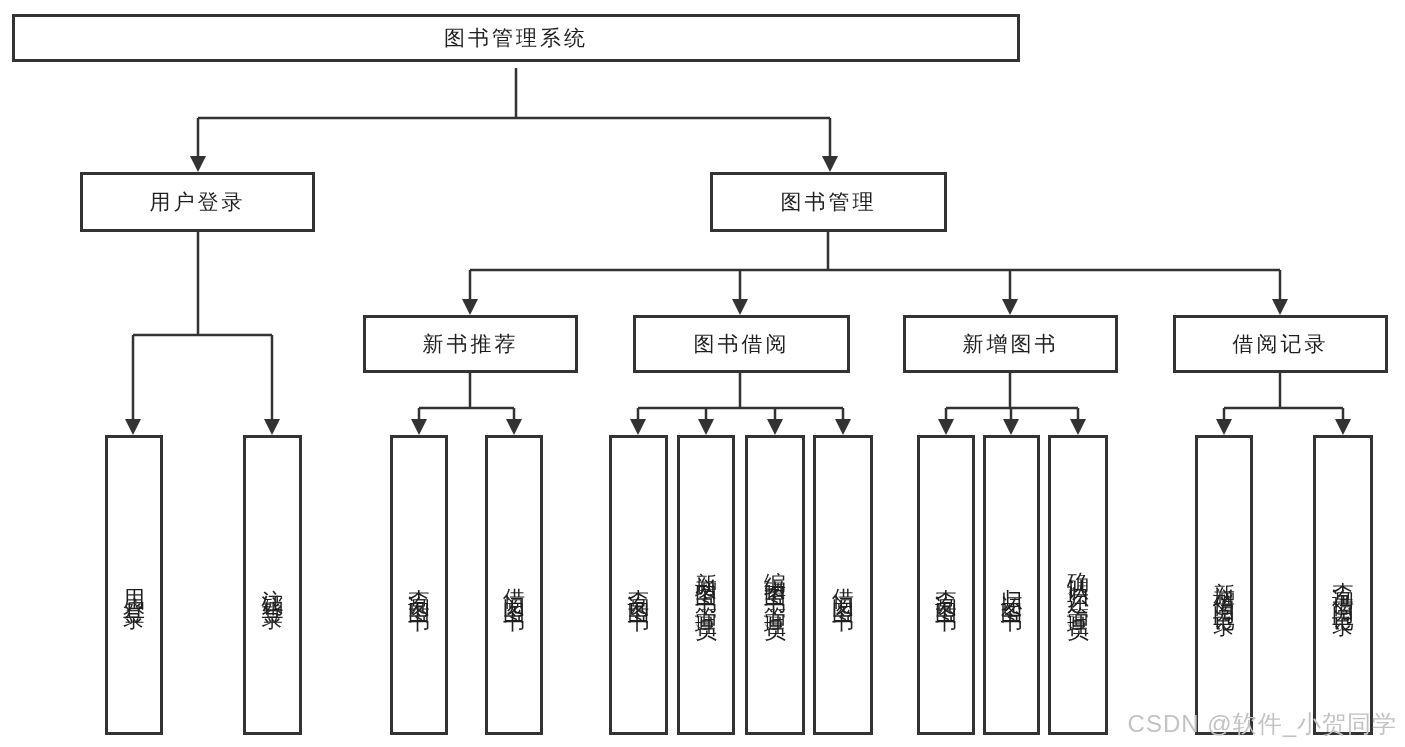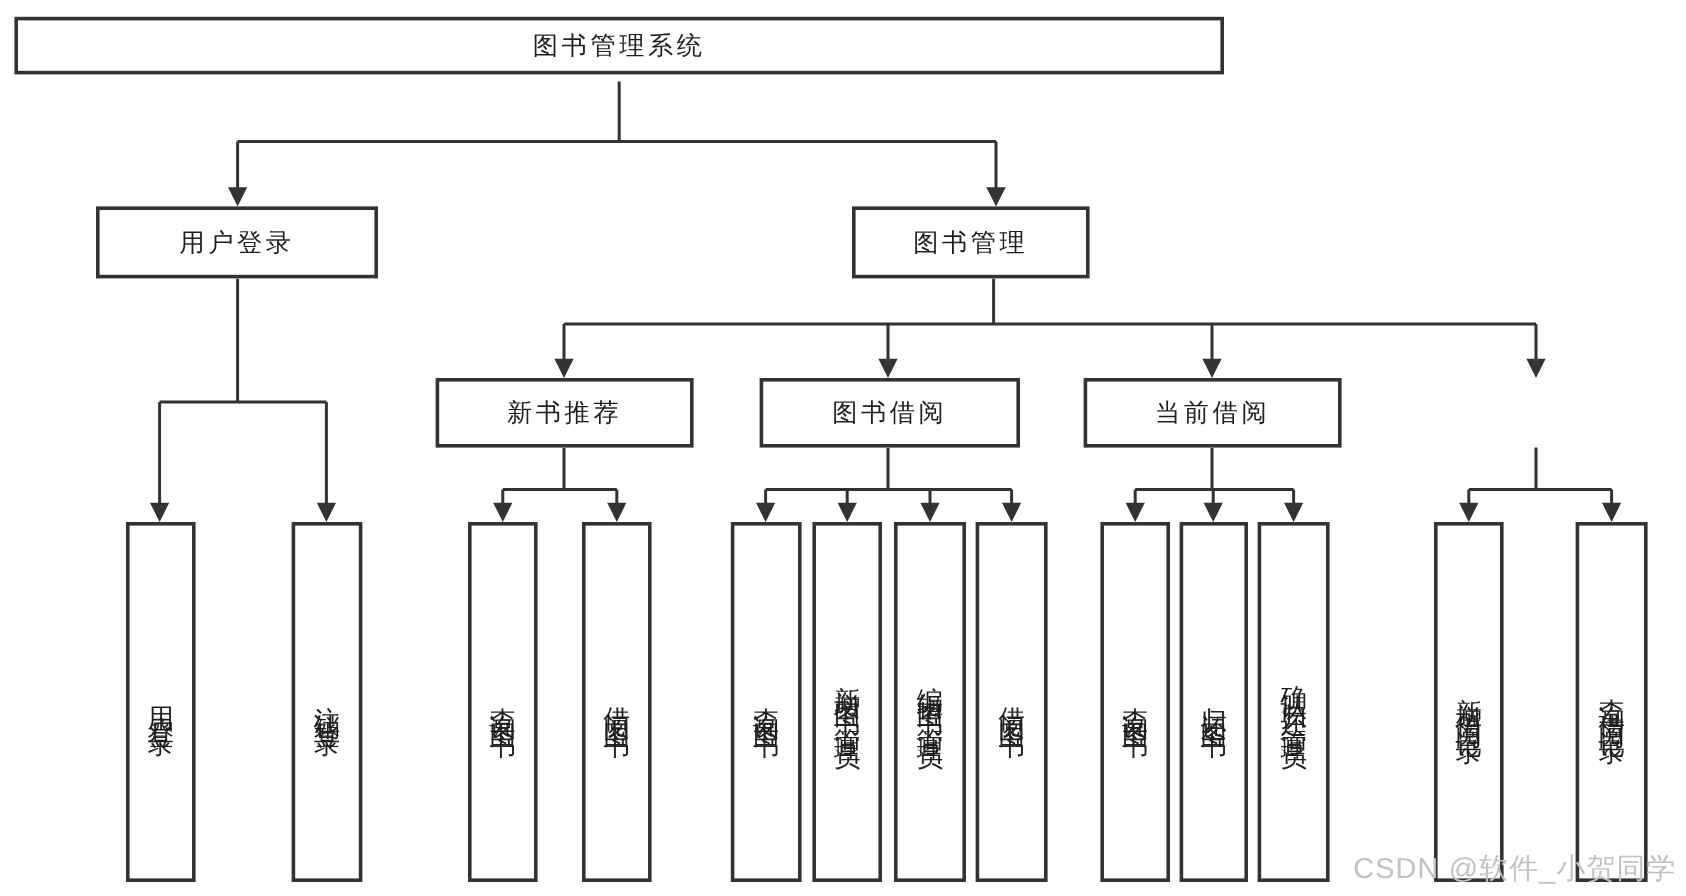--- a/index.html
+++ b/index.html
@@ -90,25 +90,26 @@
       <polygon points="1003,419 1019,419 1011,435"></polygon>
       <polygon points="1070,419 1086,419 1078,435"></polygon>
       <polygon points="1216,419 1232,419 1224,435"></polygon>
       <polygon points="1335,419 1351,419 1343,435"></polygon>
     </g>
   </svg>
 
   <div class="node" style="left:12px;top:14px;width:1008px;height:48px;">图书管理系统</div>
 
   <div class="node" style="left:80px;top:172px;width:235px;height:60px;">用户登录</div>
-  <div class="node" style="left:710px;top:172px;width:198px;height:60px;">图书管理</div>
+  <div class="node" style="left:710px;top:172px;width:237px;height:60px;">图书管理</div>
 
   <div class="node" style="left:363px;top:315px;width:215px;height:58px;">新书推荐</div>
   <div class="node" style="left:633px;top:315px;width:217px;height:58px;">图书借阅</div>
-  <div class="node" style="left:903px;top:315px;width:215px;height:58px;">当前借阅</div>
+  <div class="node" style="left:903px;top:315px;width:215px;height:58px;">新增图书</div>
+  <div class="node" style="left:1173px;top:315px;width:215px;height:58px;">借阅记录</div>
 
   <div class="leaf" style="left:105px;top:435px;width:58px;height:300px;">用户登录</div>
   <div class="leaf" style="left:243px;top:435px;width:59px;height:300px;">注销登录</div>
 
   <div class="leaf" style="left:390px;top:435px;width:58px;height:300px;">查询图书</div>
   <div class="leaf" style="left:485px;top:435px;width:58px;height:300px;">借阅图书</div>
 
   <div class="leaf" style="left:609px;top:435px;width:59px;height:300px;">查询图书</div>
   <div class="leaf" style="left:677px;top:435px;width:58px;height:300px;">新增图书（管理员）</div>
   <div class="leaf" style="left:745px;top:435px;width:60px;height:300px;">编辑图书（管理员）</div>

